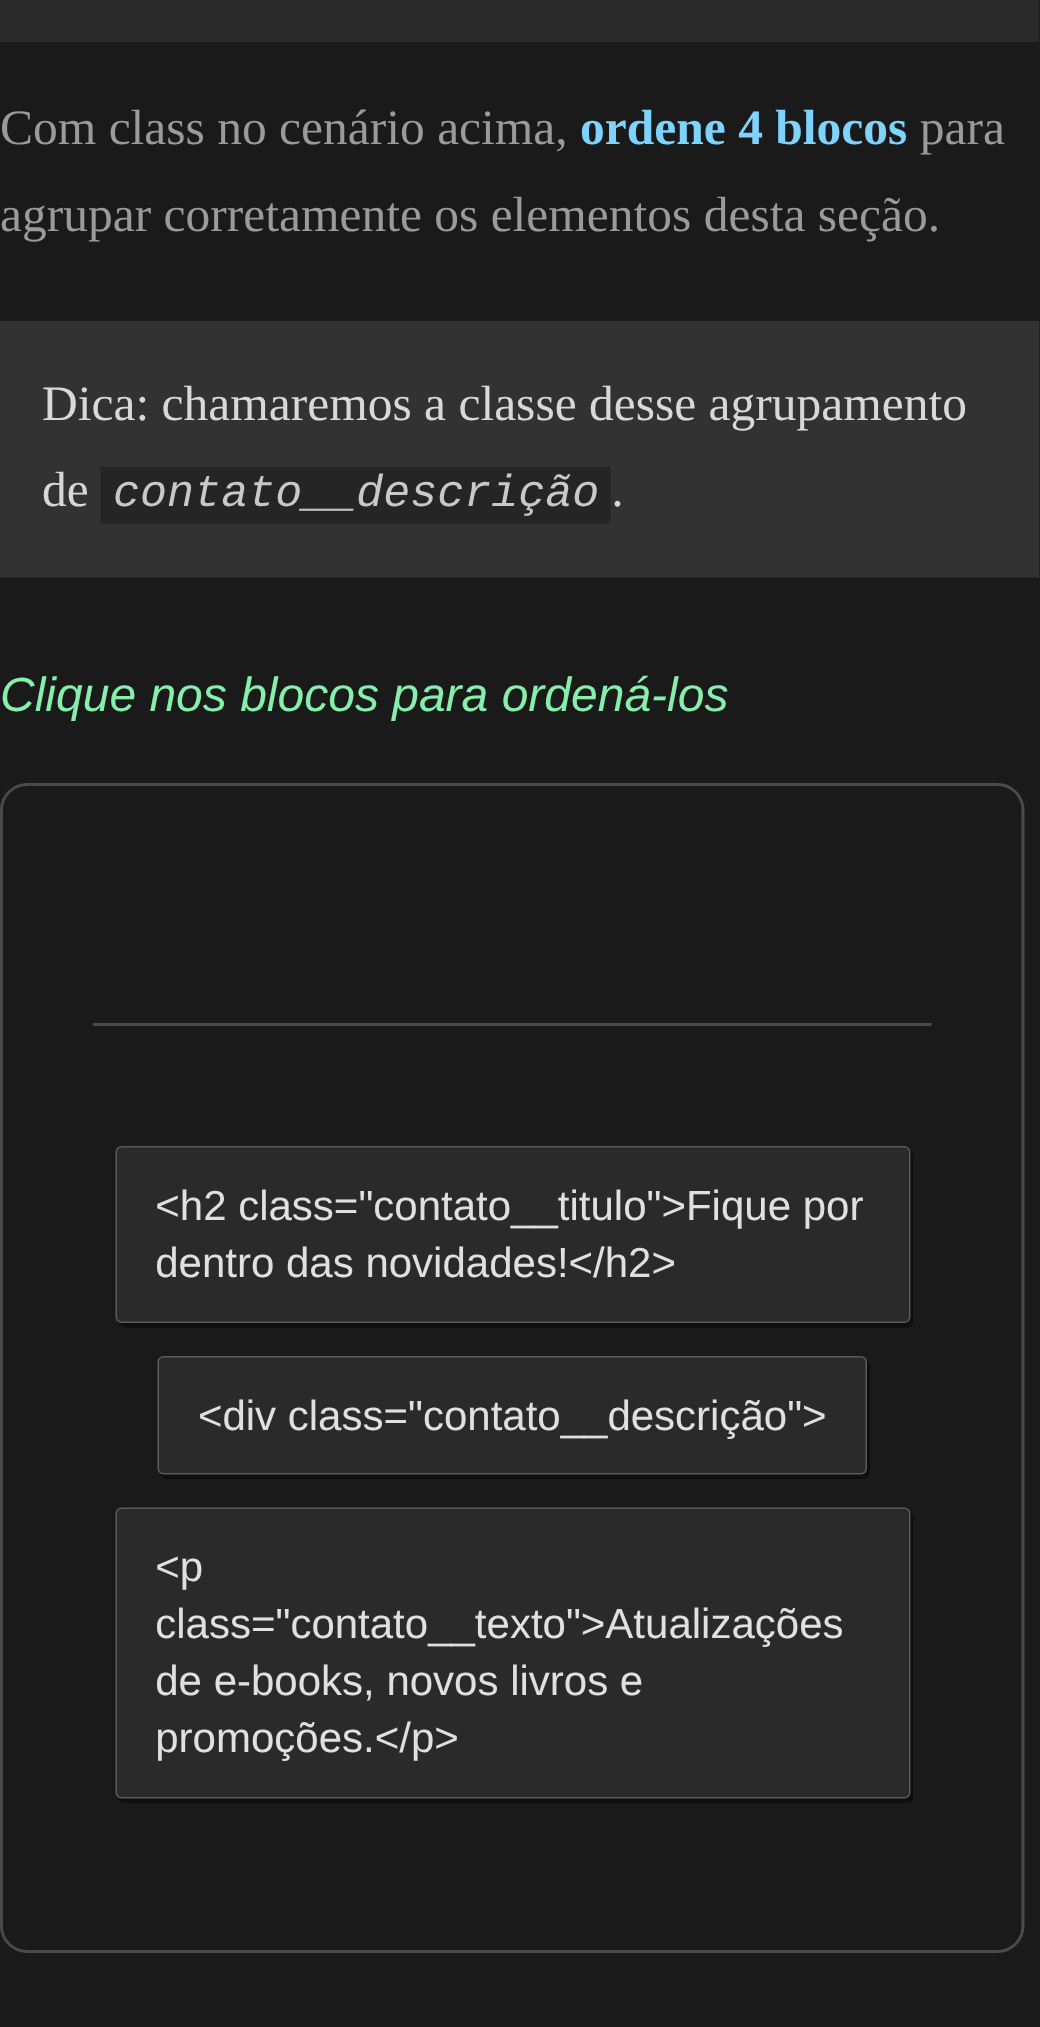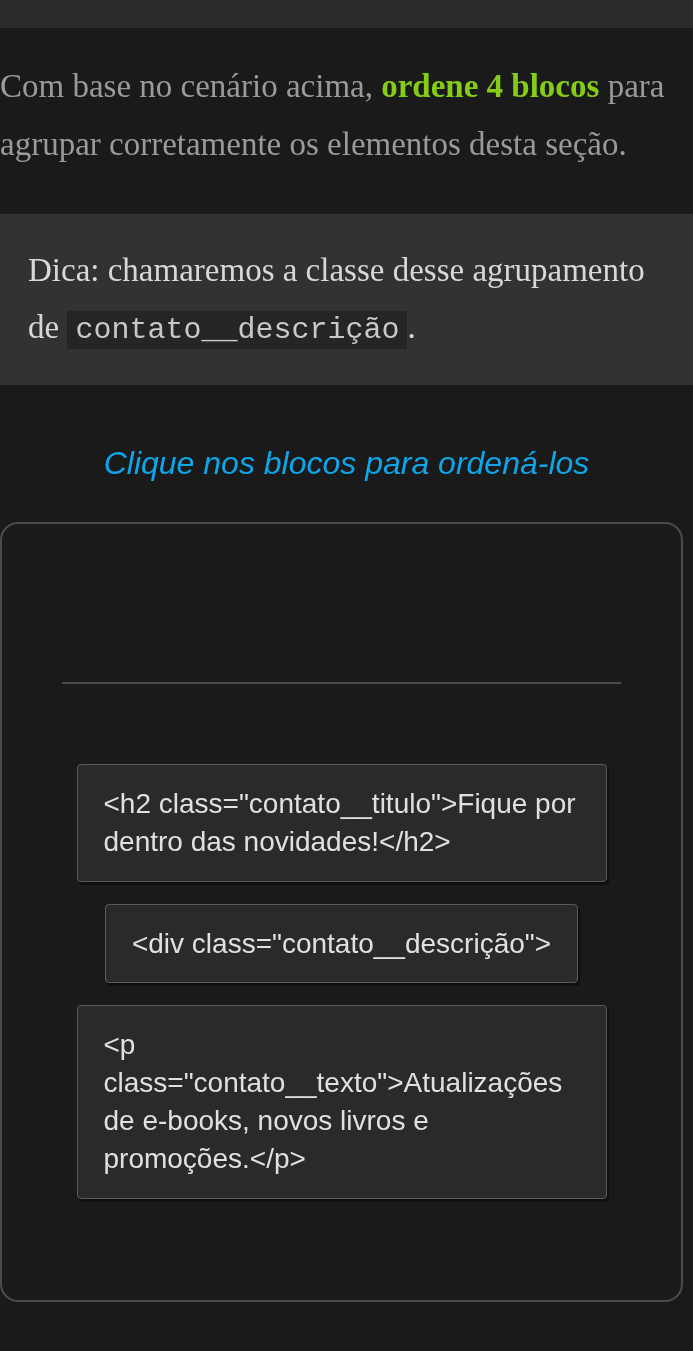--- a/index.html
+++ b/index.html
@@ -25,50 +25,50 @@
     }
     .instruction {
       font-size: 33px;
       line-height: 1.75;
       color: #9a9a9a;
       padding: 0 10px 0 0;
       margin-bottom: 40px;
     }
     .instruction .bold {
       font-weight: bold;
-      color: #84cc16;
+      color: #7dd3fc;
     }
     .hint-box {
       background-color: #323232;
       padding: 28px 28px;
       margin-left: 0;
       margin-bottom: 60px;
       width: 100%;
     }
     .hint-text {
       font-size: 33px;
       line-height: 1.75;
       color: #d8d8d8;
       font-family: Georgia, 'Times New Roman', serif;
     }
     .hint-code {
       font-family: 'Courier New', monospace;
       background-color: #252525;
       padding: 2px 8px;
       color: #c8c8c8;
       font-size: 30px;
+      font-style: italic;
     }
     .click-instruction {
       font-size: 32px;
       font-style: italic;
-      color: #0ea5e9;
+      color: #86efac;
       font-family: -apple-system, BlinkMacSystemFont, 'Segoe UI', sans-serif;
       margin-bottom: 40px;
       padding-left: 0;
-      text-align: center;
     }
     .exercise-container {
       border: 2px solid #4a4a4a;
       border-radius: 18px;
       margin: 0 10px 0 0;
       padding: 30px 20px 40px 20px;
       min-height: 780px;
     }
     .drop-area {
       height: 130px;
@@ -103,21 +103,21 @@
       text-align: center;
     }
   </style>
 </head>
 <body>
 
 <div class="top-bar"></div>
 
 <div class="content">
   <p class="instruction">
-    <span>Com base no cenário acima, </span><span class="bold">ordene 4 blocos</span><span> para agrupar corretamente os elementos desta seção.</span>
+    <span>Com class no cenário acima, </span><span class="bold">ordene 4 blocos</span><span> para agrupar corretamente os elementos desta seção.</span>
   </p>
 
   <div class="hint-box">
     <p class="hint-text">
       <span>Dica: chamaremos a classe desse agrupamento de </span><span class="hint-code">contato__descrição</span><span>.</span>
     </p>
   </div>
 
   <p class="click-instruction">Clique nos blocos para ordená-los</p>
 

